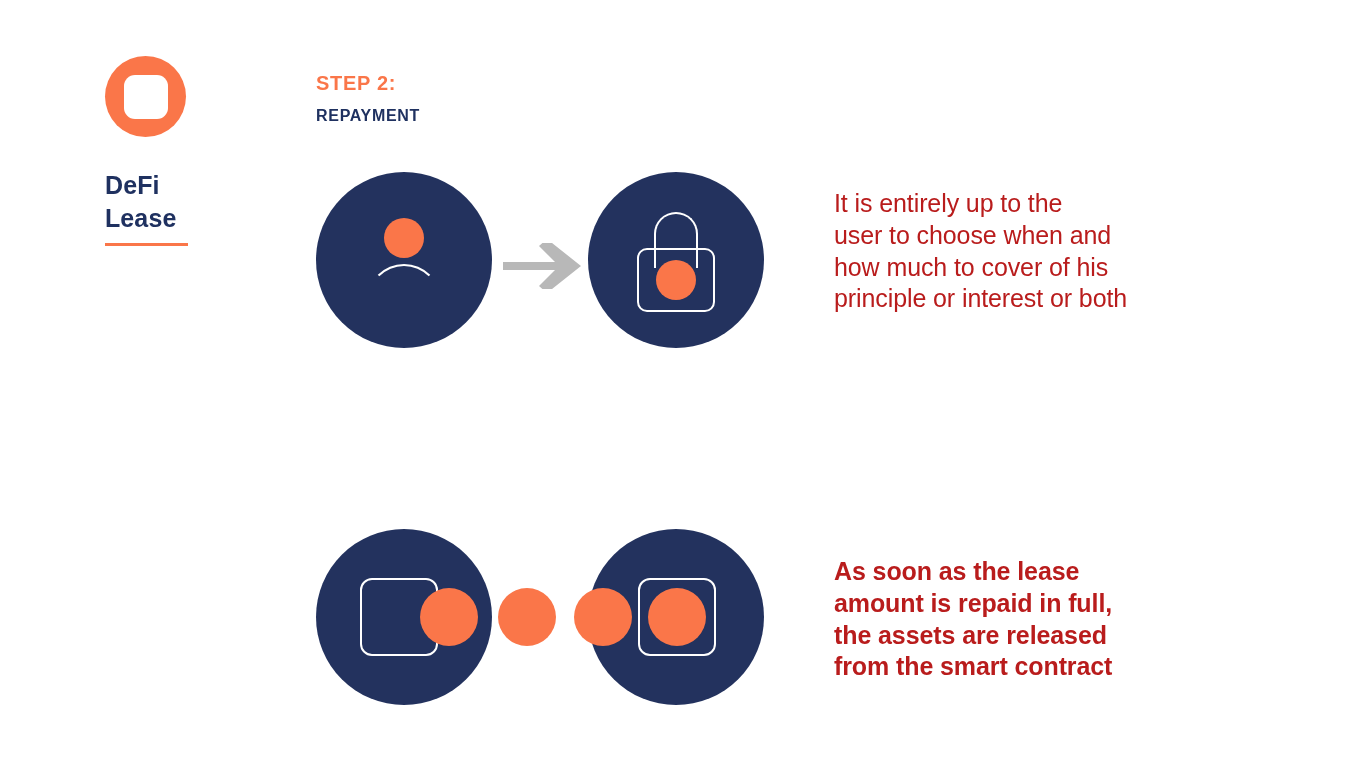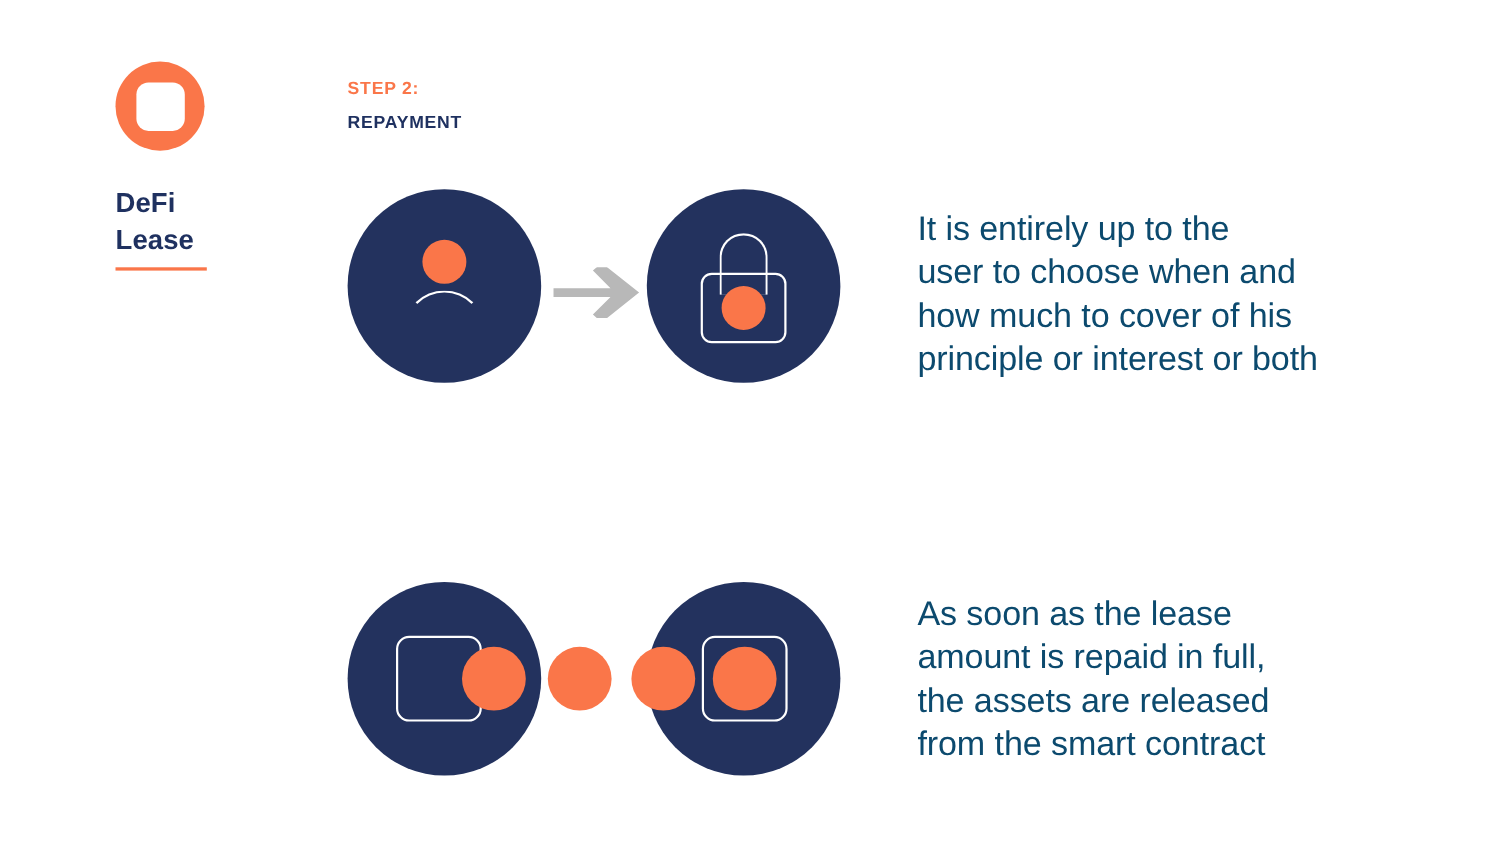--- a/index.html
+++ b/index.html
@@ -62,21 +62,21 @@
     height: 3px;
     background: #fa7649;
   }
 
   
   .step-head {
     position: absolute;
     left: 316px;
   }
   .step-head .step-kicker {
-    font-size: 16px;
+    font-size: 20px;
     font-weight: bold;
     letter-spacing: 0.7px;
     color: #fa7649;
     line-height: 1.0;
   }
   .step-head .step-title {
     margin-top: 15px;
     font-size: 16px;
     font-weight: bold;
     letter-spacing: 0.7px;
@@ -185,22 +185,22 @@
     left: 503px;
     top: 243px;
     width: 78px;
     height: 46px;
   }
 
   
   .copy {
     position: absolute;
     left: 834px;
-    color: #0c4a6e;
-    font-size: 31px;
+    color: #b91c1c;
+    font-size: 25px;
     line-height: 1.27;
     letter-spacing: -0.1px;
     white-space: pre-line;
   }
 </style>
 </head>
 <body>
 
 <div class="stage">
 
@@ -251,18 +251,18 @@
 
   <div class="token" style="left:498px; top:588px;"></div>
 
   <div class="disc" style="left:588px; top:529px;">
     <div class="asset-box" style="left:50px; top:49px;">
       <div class="token" style="left:8px; top:8px; width:58px; height:58px;"></div>
     </div>
   </div>
   <div class="token" style="left:574px; top:588px;"></div>
 
-  <div class="copy" style="top:538px;">As soon as the lease
+  <div class="copy" style="top:556px;font-weight:bold;">As soon as the lease
 amount is repaid in full,
 the assets are released
 from the smart contract</div>
 
 </div>
 
 </body></html>

